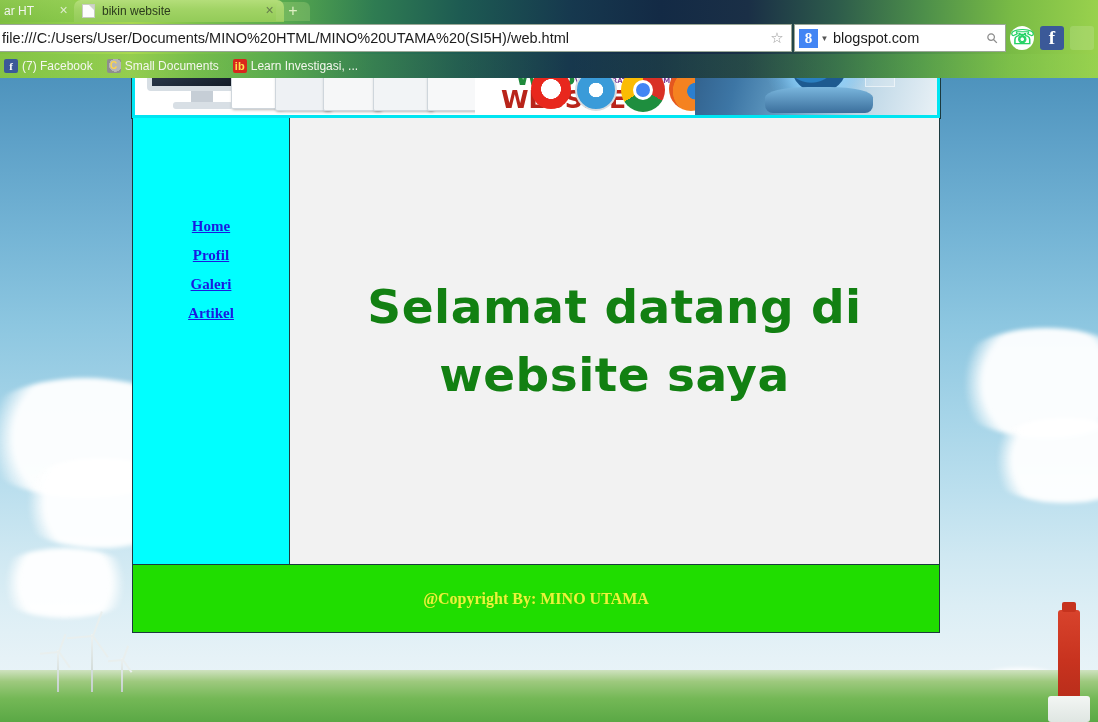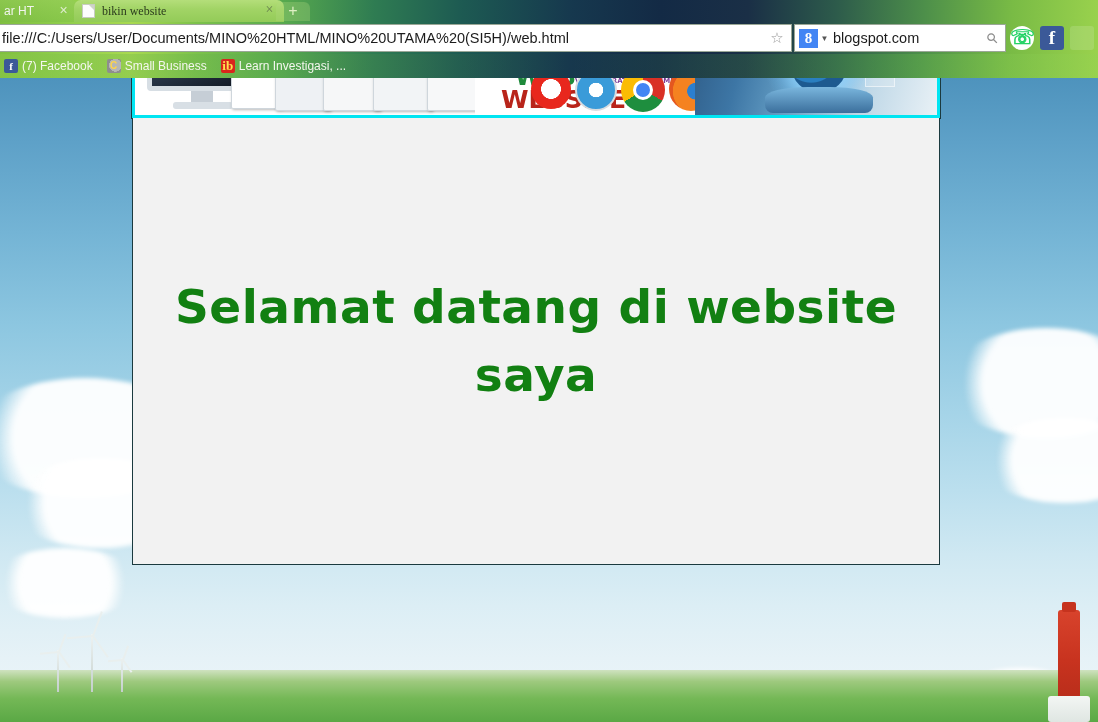--- a/index.html
+++ b/index.html
@@ -40,21 +40,20 @@
     display: flex; align-items: center;
     font-size: 12px; color: #f2f5ee;
     overflow: hidden; white-space: nowrap;
   }
   .tab.bg {
     background: linear-gradient(180deg, rgba(150,205,90,.55), rgba(120,185,70,.35));
   }
   .tab.active {
     background: linear-gradient(180deg, #b4de7a 0%, #a2d466 40%, #93cb58 100%);
     color: #2b3b1d;
-    font-family: Liberation Serif, serif;
   }
   #tab-0 { left: -26px; width: 104px; padding-left: 30px; }
   #tab-1 { left: 74px;  width: 210px; padding-left: 8px; }
   .tab-favicon {
     width: 13px; height: 14px; margin-right: 7px; flex: 0 0 auto;
     background: #fdfdfd;
     border: 1px solid #c8ccc2;
     position: relative;
   }
   .tab-favicon::after {
@@ -143,21 +142,21 @@
     margin-left: 4px; margin-right: 10px;
     font-size: 12px; color: #f4f7ee; white-space: nowrap;
   }
   .bm-ico {
     width: 14px; height: 14px; margin-right: 4px; flex: 0 0 auto;
     border-radius: 2px; text-align: center; line-height: 14px;
     font-size: 11px; font-weight: bold; color: #fff;
   }
   #bm-ico-0 { background: #3b5998; font-family: "Liberation Serif", serif; }
   #bm-ico-1 { background: radial-gradient(circle at 60% 45%, #b6b6b6 0 55%, #8e8e8e 56% 100%); color: #ffd54a; font-size: 10px; }
-  #bm-ico-2 { background: #d9261c; color: #ffe14d; font-size: 13px; font-family: Liberation Serif, serif; }
+  #bm-ico-2 { background: #d9261c; color: #ffe14d; font-size: 11px; font-family: Liberation Sans, sans-serif; }
 
   
   #wallpaper {
     position: absolute; top: 78px; left: 0;
     width: 1098px; height: 644px;
     overflow: hidden;
     background:
       linear-gradient(180deg,
         #4e93bd 0%, #5ea1c8 10%, #74b4d5 24%, #8cc6e0 38%,
         #a5d4e8 52%, #bbdfee 64%, #cfe8f2 74%, #dceef5 82%,
@@ -452,25 +451,36 @@
         <div id="bn-hand"></div>
         <div class="bn-panel" id="bn-p1"></div>
         <div class="bn-panel" id="bn-p2"></div>
         <div class="bn-panel" id="bn-p3"></div>
         <div class="bn-panel" id="bn-p4"></div>
         <div id="bn-dots">•••</div>
       </div>
     </div>
 
     <div id="content-row">
+      <div id="sidebar">
+        <nav id="nav">
+          <a class="nav-link">Home</a>
+          <a class="nav-link">Profil</a>
+          <a class="nav-link">Galeri</a>
+          <a class="nav-link">Artikel</a>
+        </nav>
+      </div>
       <div id="main">
         <h1 id="welcome-heading">Selamat datang di website saya</h1>
       </div>
     </div>
 
+    <div id="footer">
+      <div id="footer-text">@Copyright By: MINO UTAMA</div>
+    </div>
   </div>
 
   <div id="chrome">
 
     <div class="tabstrip">
       <div class="tab bg" id="tab-0">
         <span class="tab-title">ar HT</span>
         <span class="tab-close">×</span>
       </div>
       <div class="tab active" id="tab-1">
@@ -497,21 +507,21 @@
       <div class="ext-icon" id="ext-ghost"></div>
     </div>
 
     <div id="bookmarks">
       <div class="bm">
         <span class="bm-ico" id="bm-ico-0">f</span>
         <span>(7) Facebook</span>
       </div>
       <div class="bm">
         <span class="bm-ico" id="bm-ico-1">C</span>
-        <span>Small Business</span>
+        <span>Small Documents</span>
       </div>
       <div class="bm">
         <span class="bm-ico" id="bm-ico-2">ib</span>
         <span>Learn Investigasi, ...</span>
       </div>
     </div>
 
   </div>
 </div>
 

